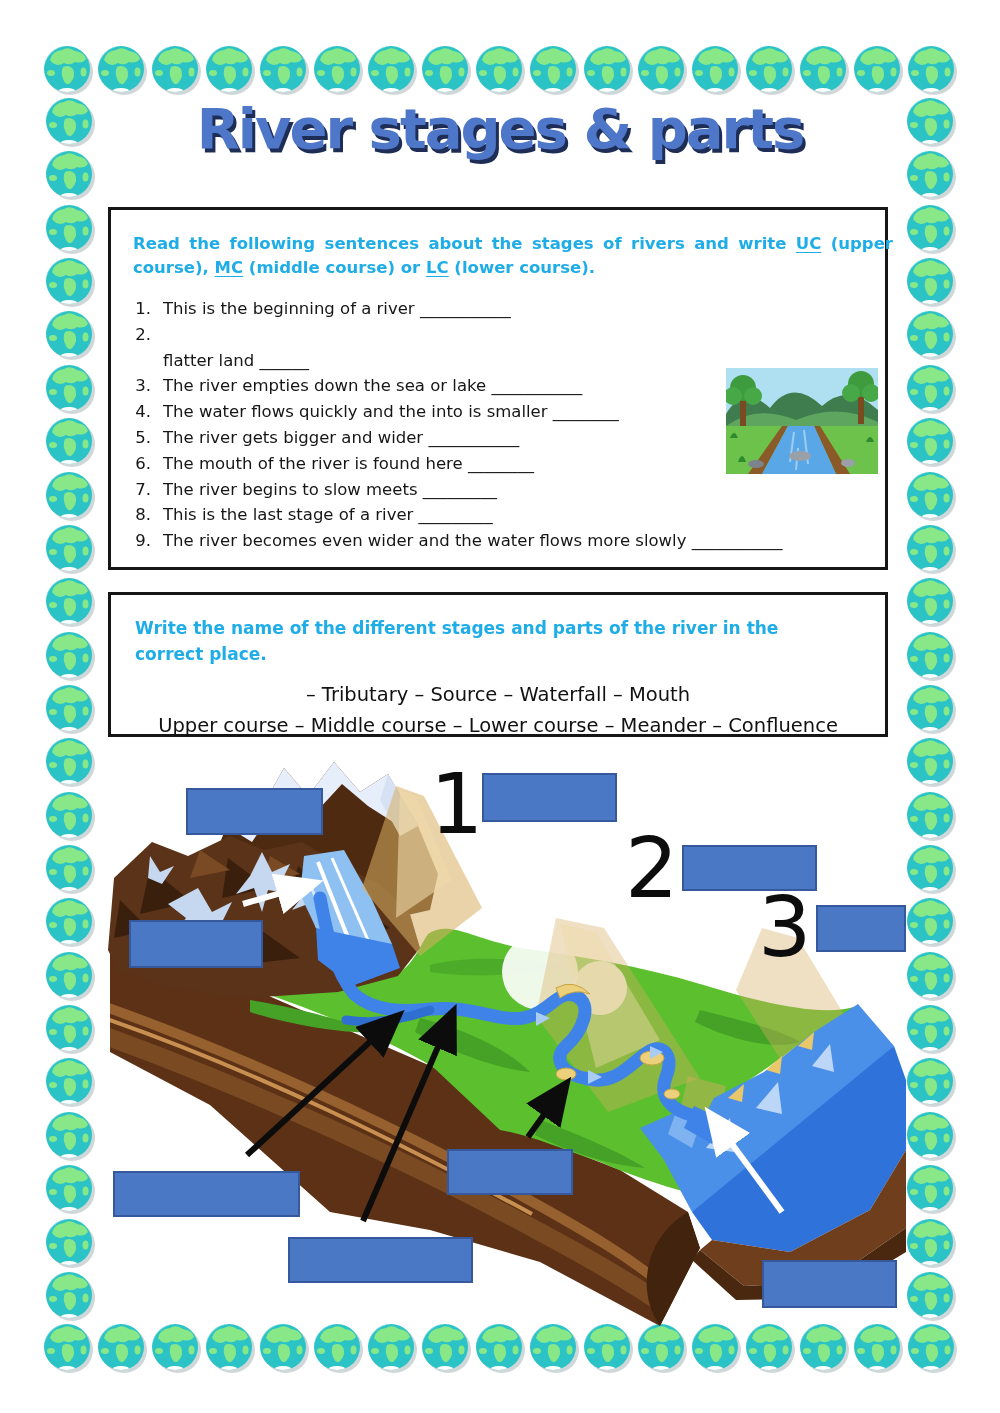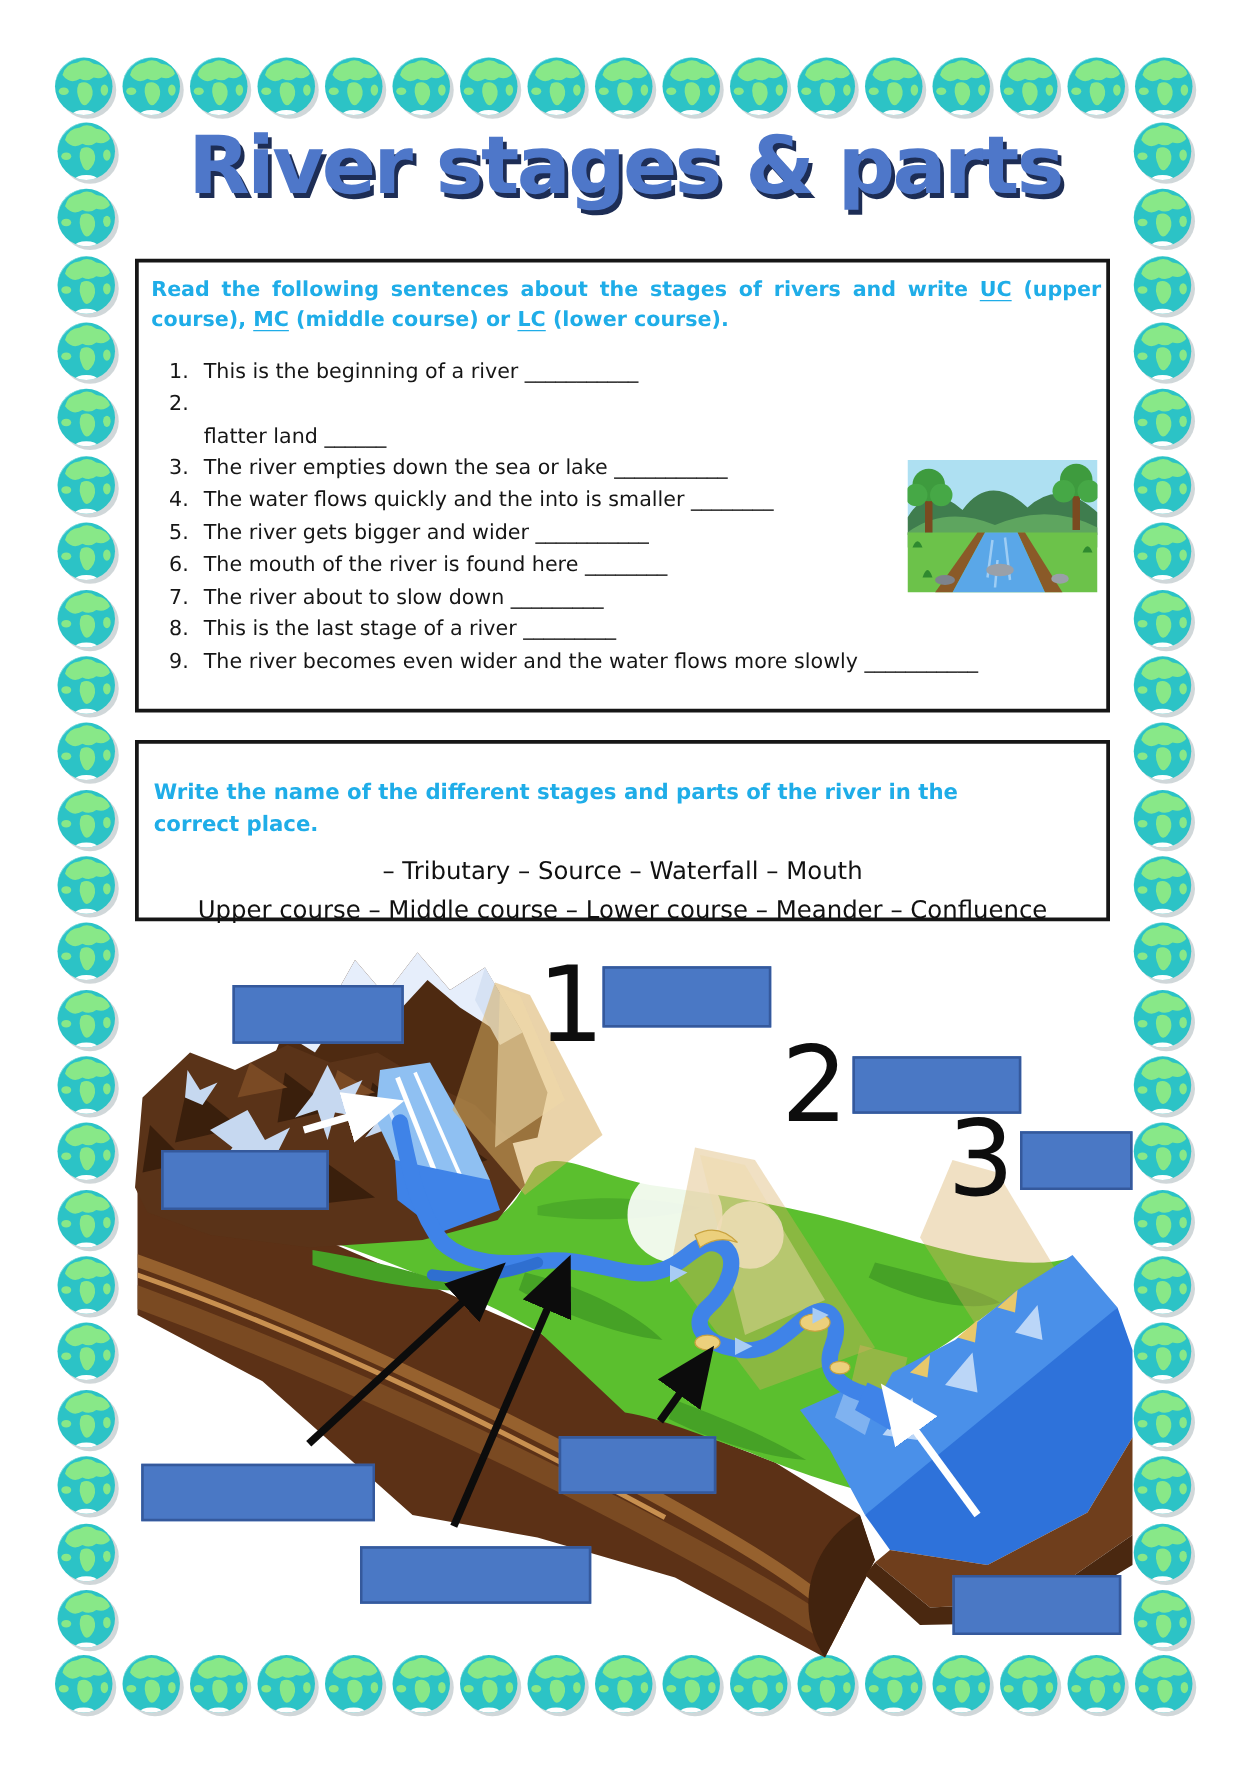--- a/index.html
+++ b/index.html
@@ -10,30 +10,30 @@
   .globe{width:52px;height:52px;flex:0 0 auto;}
   .border-row{position:absolute;display:flex;justify-content:space-between;}
   .border-col{position:absolute;display:flex;flex-direction:column;justify-content:space-between;}
   #border-top{left:42px;top:44px;width:916px;height:52px;}
   #border-bottom{left:42px;top:1322px;width:916px;height:52px;}
   #border-left{left:44px;top:96px;width:52px;height:1226px;}
   #border-right{left:905px;top:96px;width:52px;height:1226px;}
 
   
   .title{position:absolute;left:0;right:0;top:96px;text-align:center;
-         font-size:64px;font-weight:bold;letter-spacing:-2px;color:#4e77c9;
+         font-size:56px;font-weight:bold;letter-spacing:-2px;color:#4e77c9;
          text-shadow:3px 4px 0 #1d2d55;}
 
   
   .ex-box{position:absolute;left:108px;width:780px;background:#fff;border:3px solid #161616;box-sizing:border-box;}
   #ex1{top:207px;height:363px;padding:10px 10px 0 10px;}
-  #ex2{top:592px;height:145px;padding:26px 12px 0 12px;}
+  #ex2{top:592px;height:145px;padding:8px 12px 0 12px;}
 
   .cyan{color:#1fade8;font-weight:bold;}
-  .instr{margin:0;font-size:16.5px;line-height:24px;text-align:justify;width:760px;}
+  .instr{margin:12px;font-size:16.5px;line-height:24px;text-align:justify;width:760px;}
   .instr u{text-underline-offset:3px;}
   #ex2 .instr{width:700px;text-align:left;font-size:17px;line-height:26px;}
 
   .qlist{margin:16px 0 0 0;padding:0;list-style:none;width:712px;}
   .qitem{display:flex;font-size:16.5px;line-height:25.8px;}
   .qnum{width:30px;text-align:right;margin-right:12px;flex:0 0 auto;}
   .qtext{flex:1 1 auto;}
   .blank{white-space:nowrap;}
 
   .wordbank{margin:8px 0 0 0;font-size:19.5px;line-height:31px;text-align:center;color:#111;}
@@ -346,21 +346,21 @@
       <li class="qitem">
           <span class="qnum">5.</span>
           <span class="qtext"><span>The river gets bigger and wider </span><span class="blank">___________</span></span>
         </li>
       <li class="qitem">
           <span class="qnum">6.</span>
           <span class="qtext"><span>The mouth of the river is found here </span><span class="blank">________</span></span>
         </li>
       <li class="qitem">
           <span class="qnum">7.</span>
-          <span class="qtext"><span>The river about to slow down </span><span class="blank">_________</span></span>
+          <span class="qtext"><span>The river begins to slow meets </span><span class="blank">_________</span></span>
         </li>
       <li class="qitem">
           <span class="qnum">8.</span>
           <span class="qtext"><span>This is the last stage of a river </span><span class="blank">_________</span></span>
         </li>
       <li class="qitem">
           <span class="qnum">9.</span>
           <span class="qtext"><span>The river becomes even wider and the water flows more slowly </span><span class="blank">___________</span></span>
         </li>
     </ul>

